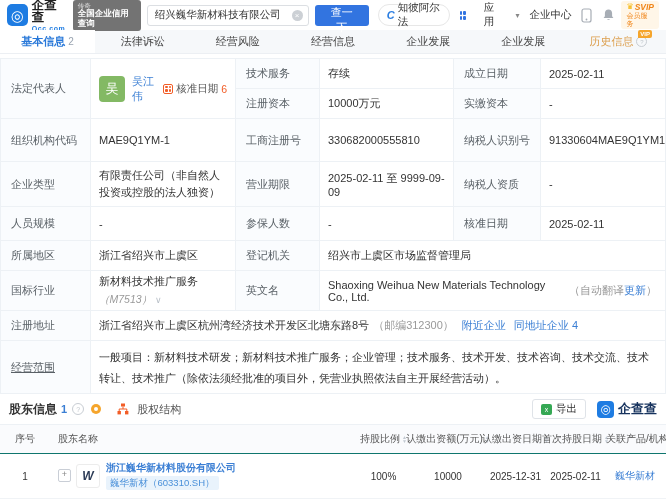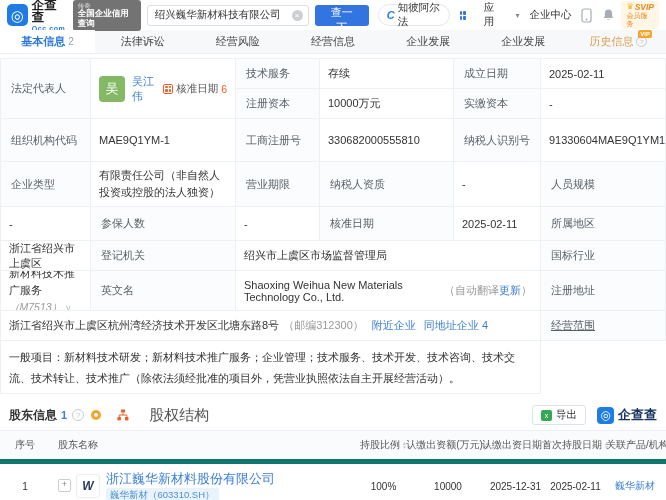--- a/index.html
+++ b/index.html
@@ -55,44 +55,44 @@
   .rel{display:flex;align-items:center;gap:3px;margin-left:8px;white-space:nowrap;}
   .rel-ic{width:10px;height:10px;border:1px solid #f25d27;border-radius:2px;display:grid;grid-template-columns:1fr 1fr;grid-template-rows:1fr 1fr;gap:1px;padding:1px;box-sizing:border-box;}
   .rel-ic i{background:#f25d27;border-radius:1px;}
   .rel-t{font-size:10.5px;color:#555;}
   .rel-n{font-size:10.5px;color:#f25d27;}
   .muted{color:#999;}
   .chev{color:#b8bfc7;font-size:9px;margin-left:3px;}
   .ind2{color:#999;font-size:10.5px;font-style:italic;}
   .gap-l{margin-left:8px;white-space:nowrap;}
   
-  .sh-head{height:30px;display:flex;align-items:center;padding:0 9px;margin-top:6px;}
+  .sh-head{height:30px;display:flex;align-items:center;padding:0 9px;margin-top:0;}
   .sh-title{font-size:12px;font-weight:bold;color:#333;}
   .sh-count{color:#3b7fd4;font-size:11px;margin-left:4px;font-weight:bold;}
   .help-ic{width:10px;height:10px;border:1px solid #c8cdd3;border-radius:50%;font-size:7px;color:#c0c6cc;display:flex;align-items:center;justify-content:center;margin-left:5px;}
   .medal-ic{width:10px;height:10px;border-radius:50%;background:#f5a52c;margin-left:7px;position:relative;}
   .medal-ic::after{content:"";position:absolute;left:3px;top:3px;width:4px;height:4px;border-radius:50%;background:#fff;}
-  .structure{display:flex;align-items:center;gap:20px;font-size:15px;color:#555;margin-left:16px;}
+  .structure{display:flex;align-items:center;gap:8px;font-size:11px;color:#555;margin-left:16px;}
   .export-btn{margin-left:auto;display:flex;align-items:center;gap:4px;border:1px solid #dfe3e8;border-radius:3px;height:20px;padding:0 8px;font-size:10.5px;color:#333;background:#fff;font-family:inherit;}
   .xls-ic{width:11px;height:11px;background:#35a854;border-radius:2px;display:flex;align-items:center;justify-content:center;color:#fff;font-size:7px;}
   .watermark{display:flex;align-items:center;gap:4px;margin-left:11px;}
   .wm-sq{width:17px;height:17px;background:#1e7ce2;border-radius:4px;display:flex;align-items:center;justify-content:center;color:#fff;font-size:12px;}
   .wm-t{font-size:13px;font-weight:bold;color:#17335e;}
   .sh-table{width:666px;box-sizing:border-box;border-top:1px solid #edf1f5;font-size:10px;}
   .sh-row{display:grid;grid-template-columns:50px 305px 57px 72px 63px 57px 1fr;align-items:center;}
-  .sh-hrow{height:28px;background:#fafbfd;color:#555;border-bottom:5px solid #0f766e;}
+  .sh-hrow{height:28px;background:#fafbfd;color:#555;border-bottom:1px solid #0f766e;}
   .sh-drow{height:44px;border-bottom:1px solid #f0f3f6;}
   .sh-c{display:flex;align-items:center;justify-content:center;text-align:center;padding:0 2px;box-sizing:border-box;white-space:nowrap;}
   .sh-c.left{justify-content:flex-start;text-align:left;padding-left:8px;}
   .sort{display:flex;flex-direction:column;margin-left:2px;}
   .sort i{font-style:normal;font-size:5px;line-height:4px;color:#c3cad2;}
   .expander{width:11px;height:11px;border:1px solid #c9ced6;border-radius:2px;color:#888;font-size:9px;line-height:9px;text-align:center;margin-right:5px;flex:0 0 auto;background:#fff;}
   .co-logo{width:22px;height:22px;border:1px solid #ececec;border-radius:3px;display:flex;align-items:center;justify-content:center;font-weight:bold;font-style:italic;font-size:12px;color:#2b3a55;margin-right:6px;flex:0 0 auto;background:#fff;}
   .co-name{display:flex;flex-direction:column;align-items:flex-start;gap:2px;line-height:1.2;min-width:0;}
-  .co-name a{font-size:13px;}
+  .co-name a{font-size:10px;font-weight:bold;}
   .stock-tag{background:#e9f3fc;color:#4a90d9;font-size:9.5px;padding:1px 4px;border-radius:2px;}
   .num{color:#333;}
 </style>
 </head>
 <body>
 
 <div class="page">
 
   <div class="top">
     <div class="logo">
@@ -203,20 +203,21 @@
     <div class="cell lab">组织机构代码</div>
     <div class="cell">MAE9Q1YM-1</div>
     <div class="cell lab">工商注册号</div>
     <div class="cell">330682000555810</div>
     <div class="cell lab">纳税人识别号</div>
     <div class="cell">91330604MAE9Q1YM12</div>
 
     <div class="cell lab">企业类型</div>
     <div class="cell wrap">有限责任公司（非自然人投资或控股的法人独资）</div>
     <div class="cell lab">营业期限</div>
+    <div class="cell">2025-02-11 至 9999-09-09</div>
     <div class="cell lab">纳税人资质</div>
     <div class="cell">-</div>
 
     <div class="cell lab">人员规模</div>
     <div class="cell">-</div>
     <div class="cell lab">参保人数</div>
     <div class="cell">-</div>
     <div class="cell lab">核准日期</div>
     <div class="cell">2025-02-11</div>
 

